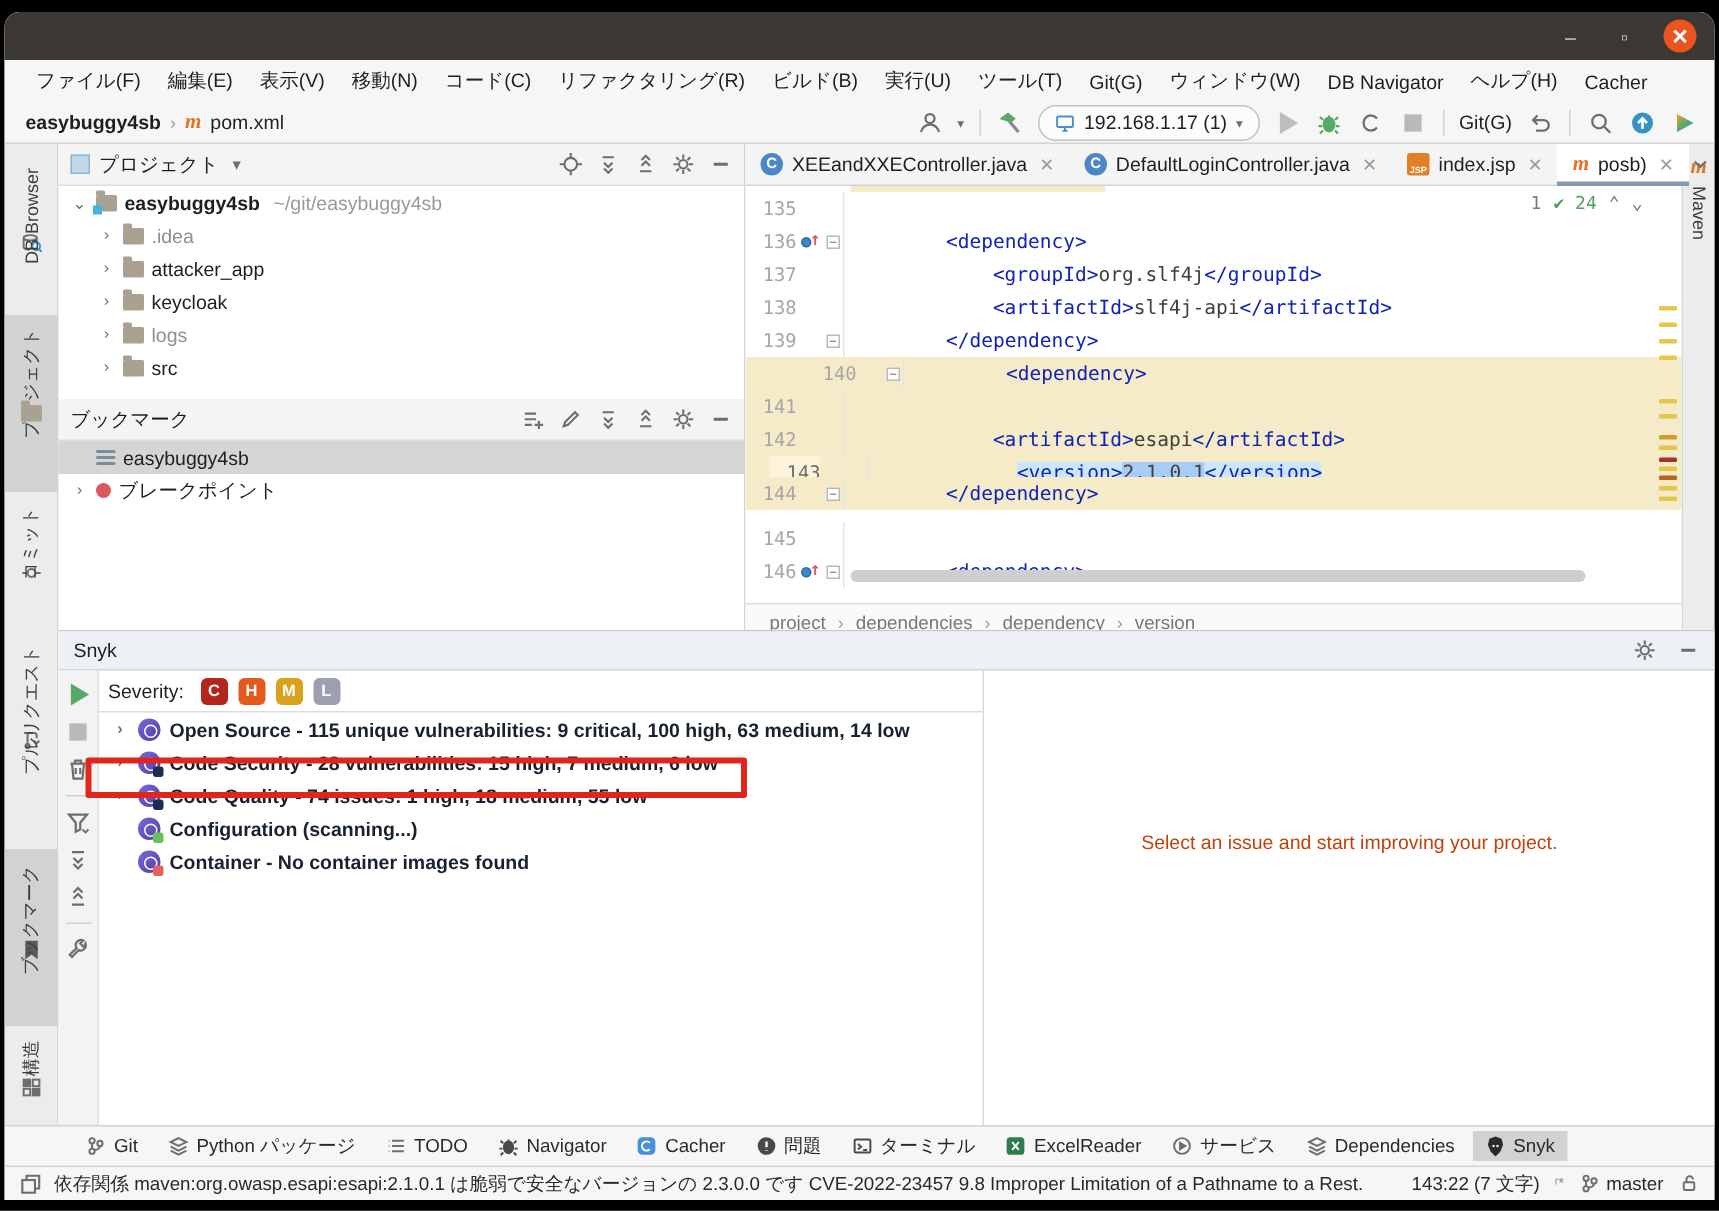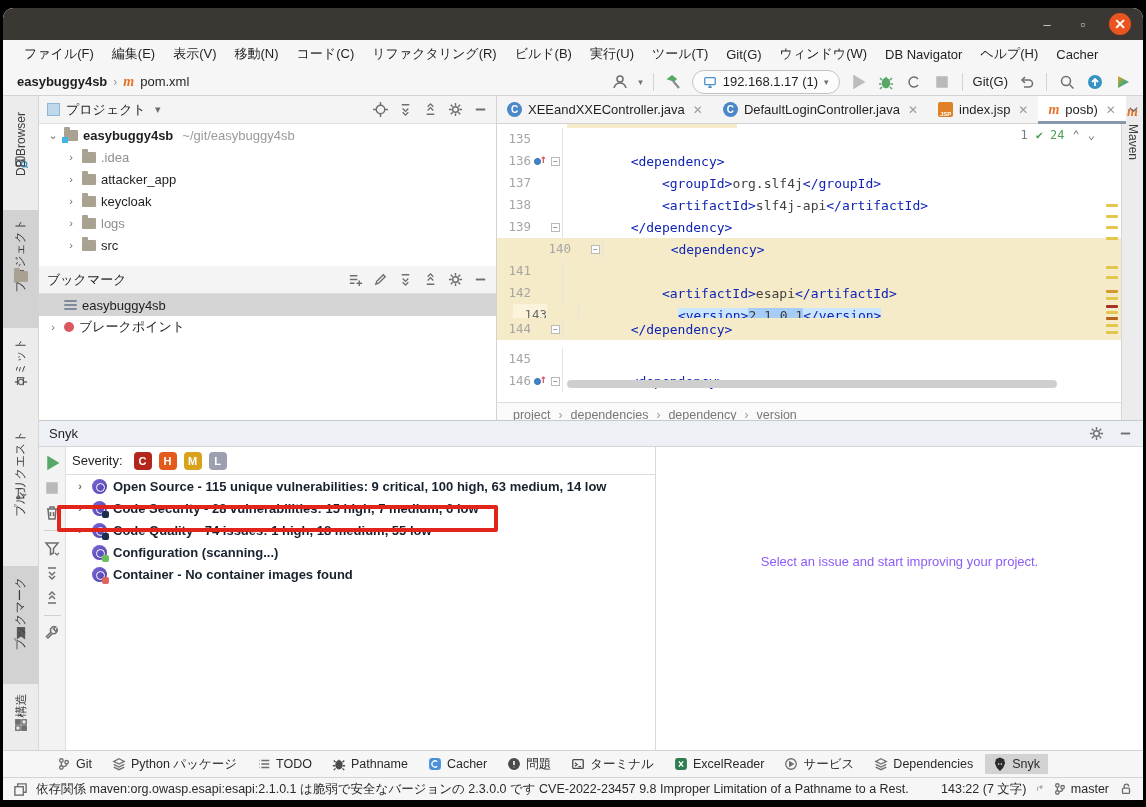--- a/index.html
+++ b/index.html
@@ -111,21 +111,21 @@
   #sev-row{height:28px;display:flex;align-items:center;gap:7px;padding-left:6px;border-bottom:1px solid #DCDCDC;
     font-size:13px;color:#1F1F1F;}
   .sev{width:18px;height:18px;border-radius:4px;color:#fff;font-size:11px;font-weight:bold;
     display:flex;align-items:center;justify-content:center;}
   .sn-row{height:22px;display:flex;align-items:center;gap:6px;padding-left:8px;font-size:13px;font-weight:bold;color:#18222E;white-space:nowrap;}
   .sn-ic{width:15px;height:15px;border-radius:50%;background:linear-gradient(135deg,#7B68D9,#4B3FA8);position:relative;flex:0 0 15px;}
   .sn-ic:before{content:"";position:absolute;left:4px;top:4px;width:7px;height:7px;border-radius:50%;border:1.5px solid #fff;}
   .sn-ic .badge{position:absolute;right:-2px;bottom:-2px;width:7px;height:7px;border-radius:2px;}
   #snyk-divider{position:absolute;left:616px;top:26px;width:1px;height:304px;background:#D9D9D9;}
   #snyk-right{position:absolute;left:617px;top:26px;width:487px;height:228px;display:flex;align-items:center;justify-content:center;
-    font-size:13px;color:#8b5cf6;}
+    font-size:13px;color:#c2410c;}
   #anno{position:absolute;left:18px;top:84px;width:441px;height:27px;border:4px solid #E1251B;border-radius:2px;z-index:30;}
   
   #bottombar{position:absolute;left:0;top:742px;width:100%;height:27px;background:#F6F6F6;border-top:1px solid #D3D3D3;
     display:flex;align-items:center;gap:4px;padding-left:46px;}
   .btab{display:flex;align-items:center;gap:5px;font-size:12.5px;color:#2A2A2A;padding:3px 8px;white-space:nowrap;}
   .btab.active{background:#D2D2D2;}
   #statusbar{position:absolute;left:0;top:769px;width:100%;height:23px;background:#F6F6F6;border-top:1px solid #D3D3D3;
     display:flex;align-items:center;font-size:12.5px;color:#2A2A2A;padding:0 10px;gap:8px;}
   #status-right{margin-left:auto;display:flex;align-items:center;gap:10px;}
   .mini{font-size:10px;color:#8A8A8A;}
@@ -742,21 +742,21 @@
         </span>
         <span>TODO</span>
       </div>
       <div class="btab">
         <span>
           <svg width="14" height="14" viewBox="0 0 16 16" fill="none" stroke="#4A4A4A" stroke-width="1.5">
             <ellipse cx="8" cy="9" rx="3.5" ry="4.5" fill="#4A4A4A"></ellipse>
             <path d="M8 3v2M4 6L2 4M12 6l2-2M3.5 10H1M12.5 10H15M4 13l-2 2M12 13l2 2"></path>
           </svg>
         </span>
-        <span>Pathname</span>
+        <span>Navigator</span>
       </div>
       <div class="btab">
         <span>
           <svg width="14" height="14" viewBox="0 0 16 16" fill="none" stroke="#4A90D9" stroke-width="1.5">
             <rect x="2" y="2" width="12" height="12" rx="3" fill="#4A90D9"></rect>
             <path d="M10.5 5.5a3.5 3.5 0 1 0 0 5" stroke="#fff"></path>
           </svg>
         </span>
         <span>Cacher</span>
       </div>

